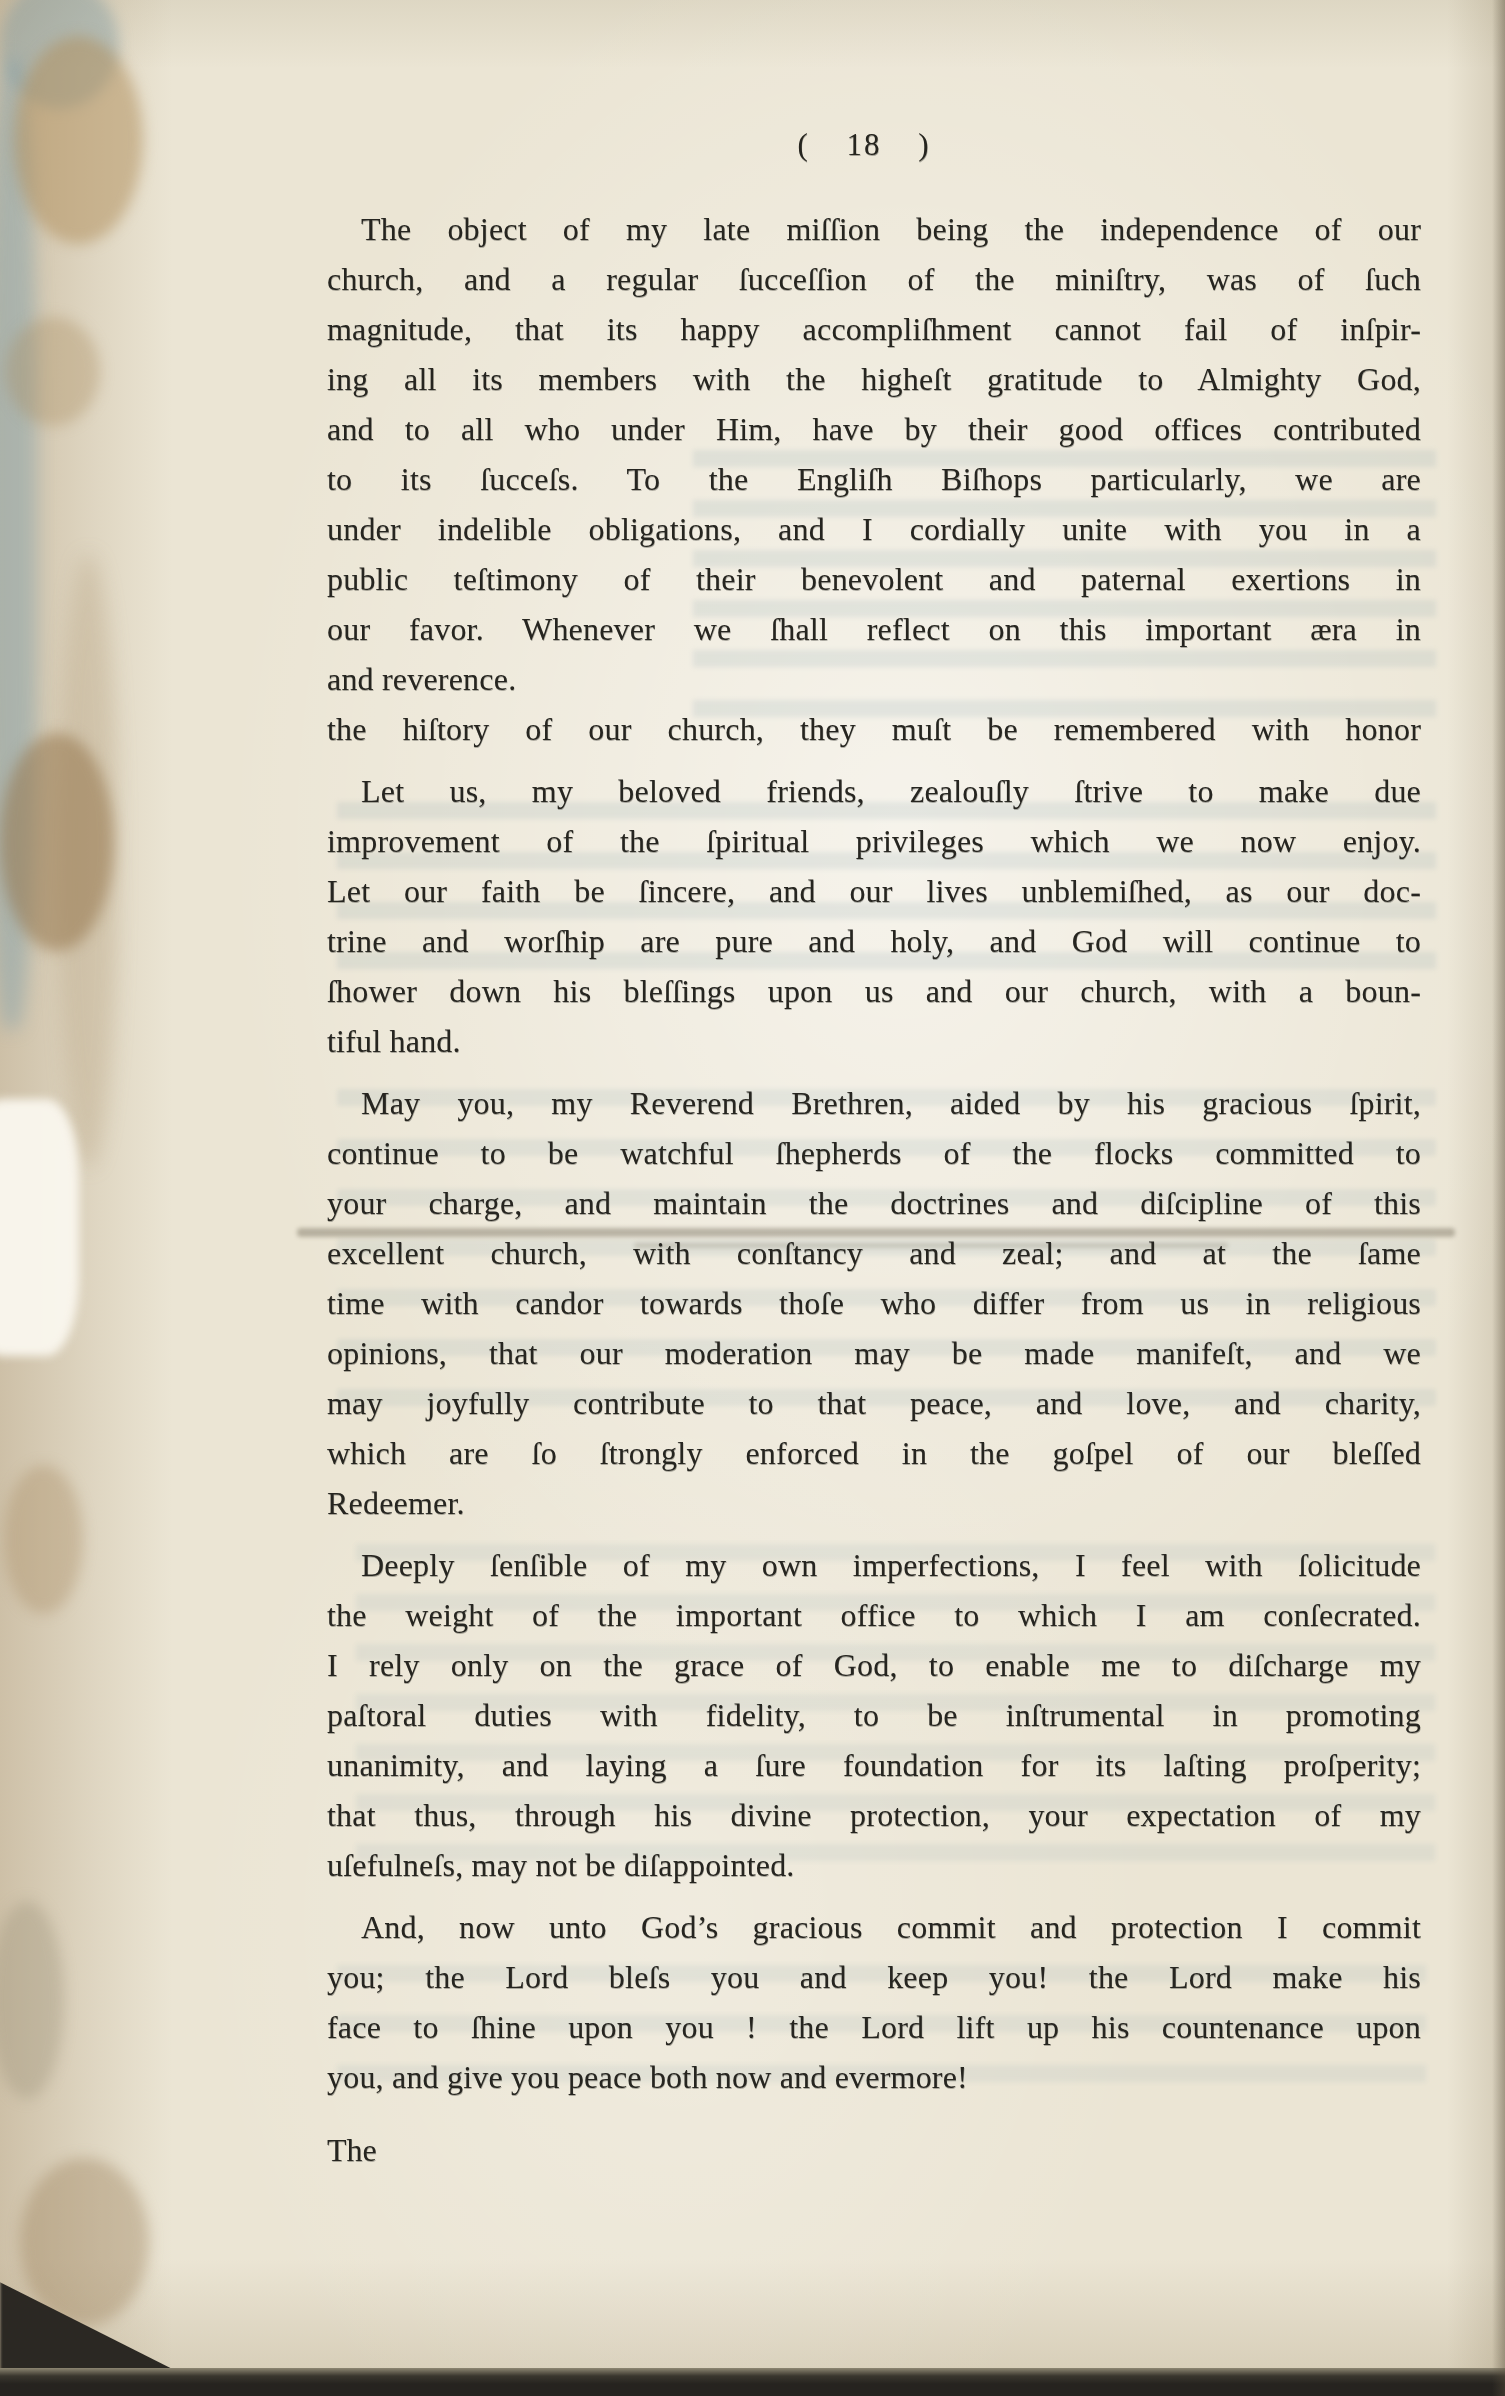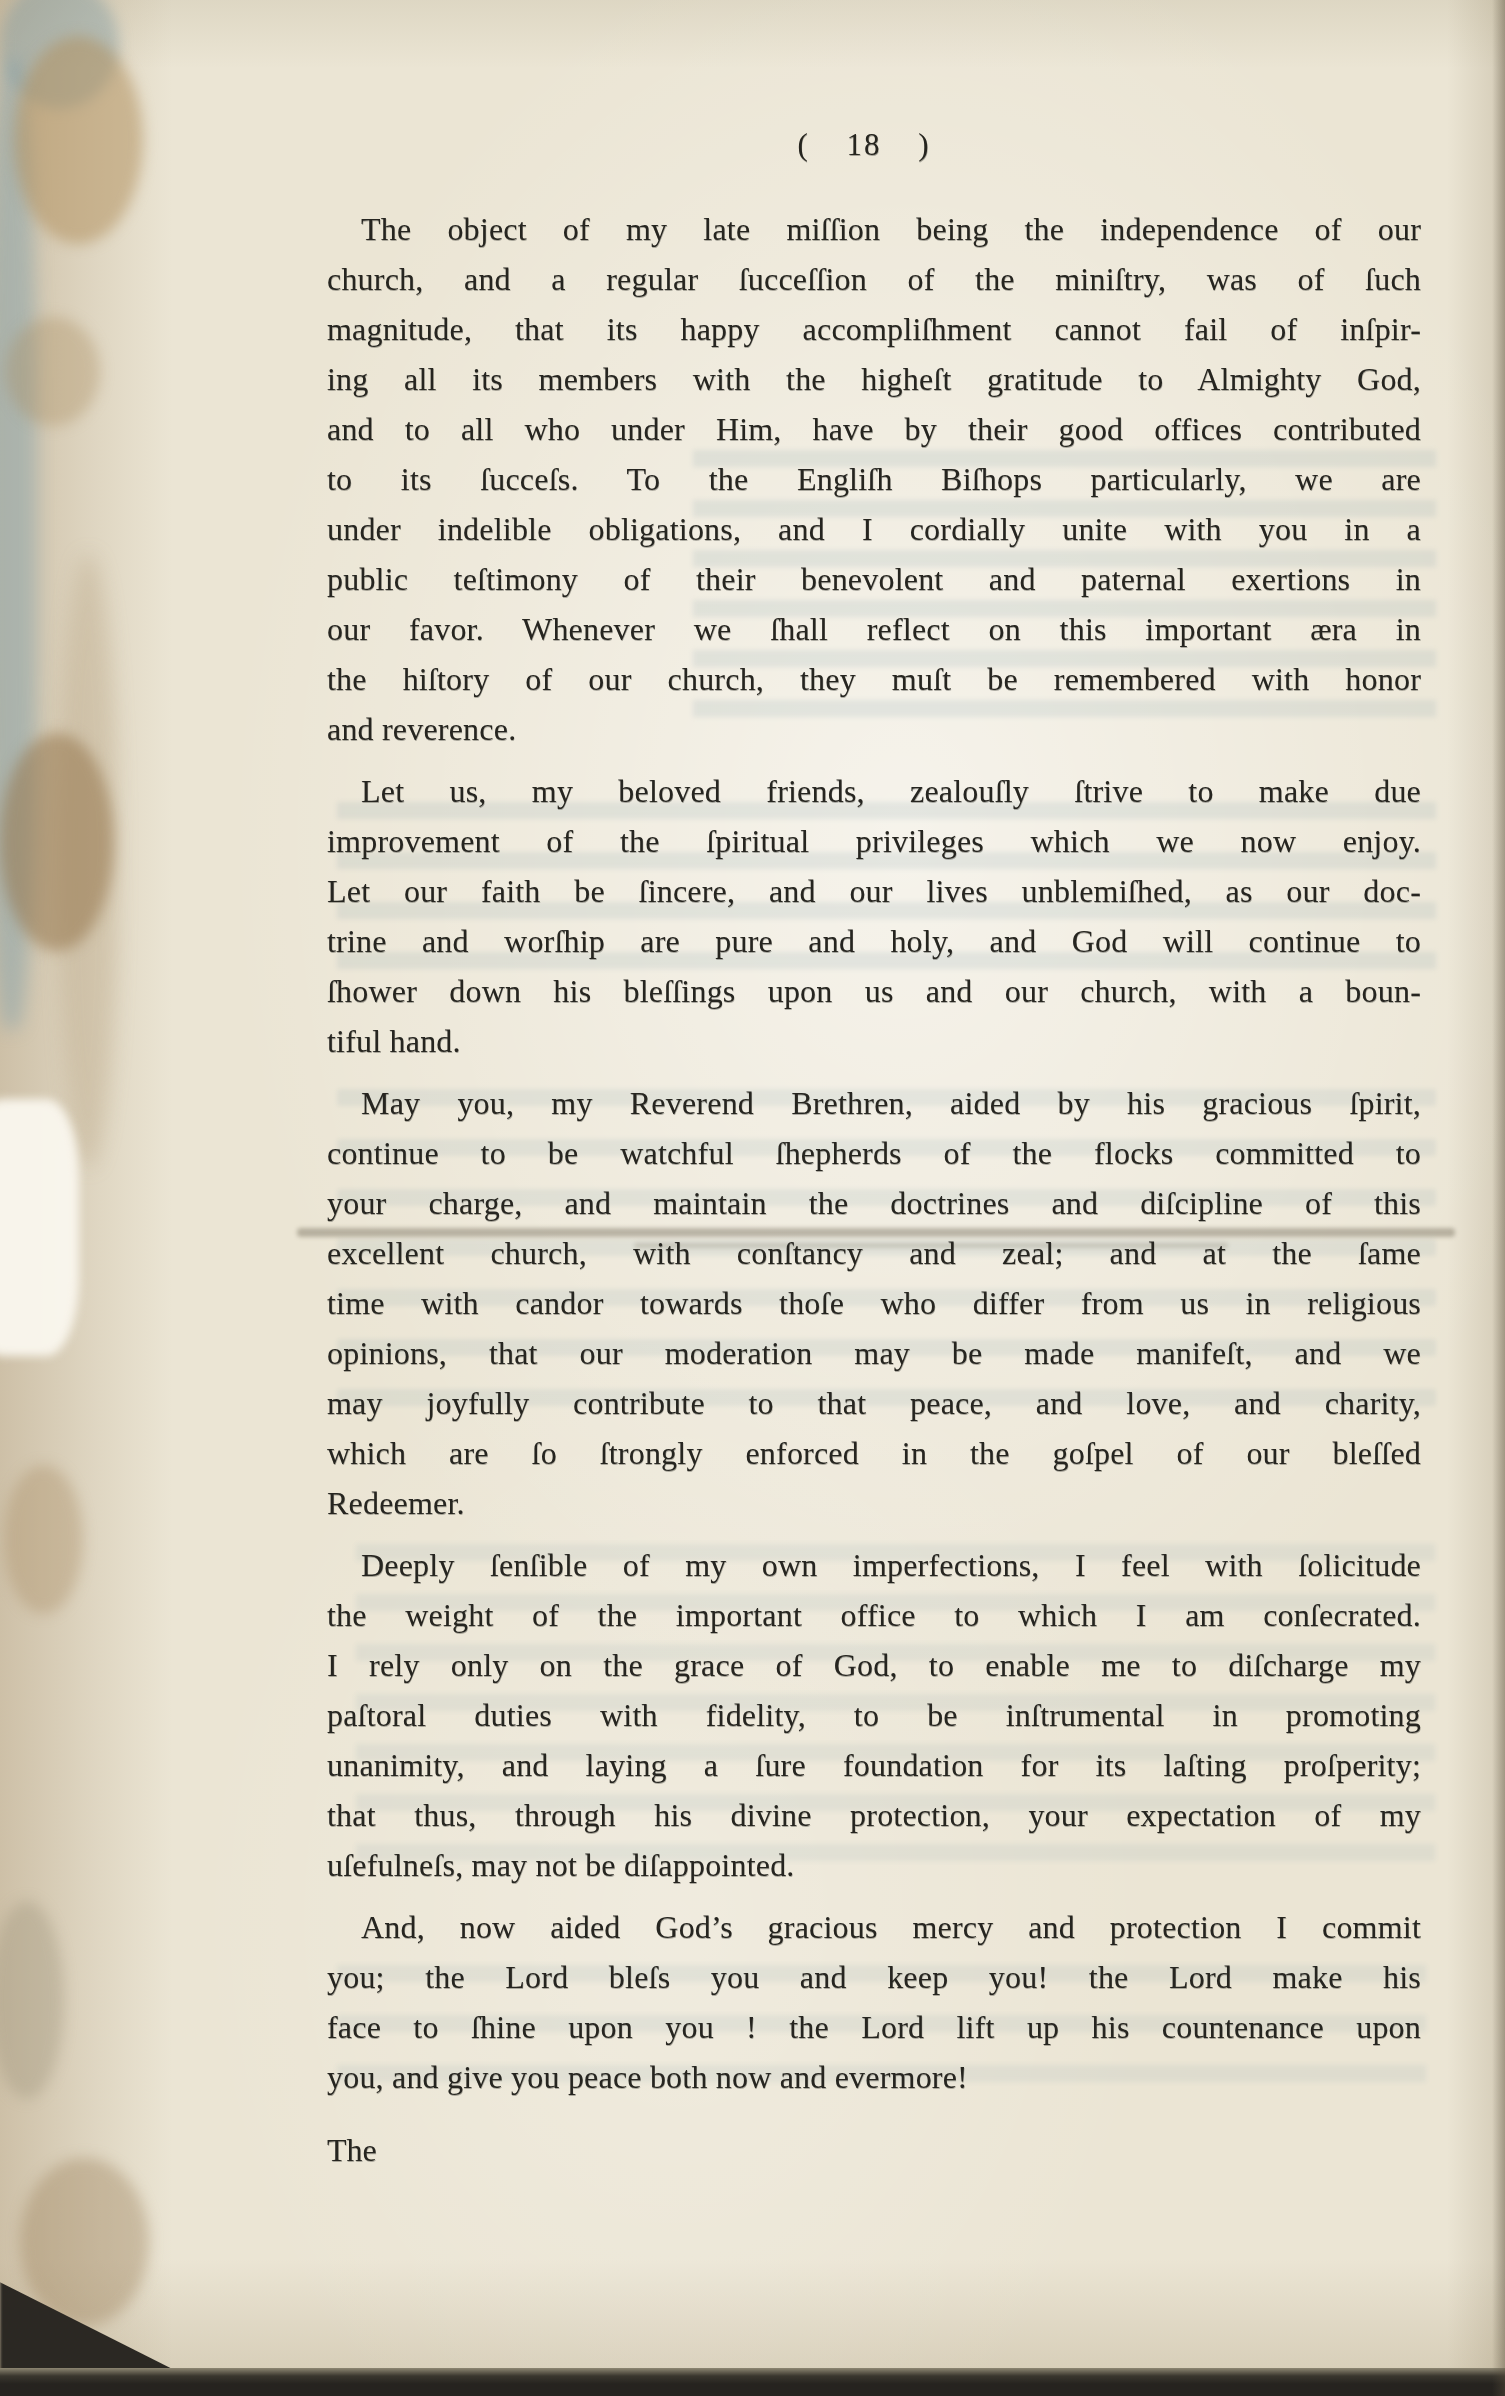--- a/index.html
+++ b/index.html
@@ -99,22 +99,22 @@
       <div class="para">
         <div class="line first">The object of my late miſſion being the independence of our</div>
         <div class="line">church, and a regular ſucceſſion of the miniſtry, was of ſuch</div>
         <div class="line">magnitude, that its happy accompliſhment cannot fail of inſpir-</div>
         <div class="line">ing all its members with the higheſt gratitude to Almighty God,</div>
         <div class="line">and to all who under Him, have by their good offices contributed</div>
         <div class="line">to its ſucceſs.  To the Engliſh Biſhops particularly, we are</div>
         <div class="line">under indelible obligations, and I cordially unite with you in a</div>
         <div class="line">public teſtimony of their benevolent and paternal exertions in</div>
         <div class="line">our favor.  Whenever we ſhall reflect on this important æra in</div>
+        <div class="line last">and reverence.</div>
         <div class="line">the hiſtory of our church, they muſt be remembered with honor</div>
-        <div class="line last">and reverence.</div>
       </div>
       <div class="para">
         <div class="line first">Let us, my beloved friends, zealouſly ſtrive to make due</div>
         <div class="line">improvement of the ſpiritual privileges which we now enjoy.</div>
         <div class="line">Let our faith be ſincere, and our lives unblemiſhed, as our doc-</div>
         <div class="line">trine and worſhip are pure and holy, and God will continue to</div>
         <div class="line">ſhower down his bleſſings upon us and our church, with a boun-</div>
         <div class="line last">tiful hand.</div>
       </div>
       <div class="para">
@@ -131,21 +131,21 @@
       <div class="para">
         <div class="line first">Deeply ſenſible of my own imperfections, I feel with ſolicitude</div>
         <div class="line">the weight of the important office to which I am conſecrated.</div>
         <div class="line">I rely only on the grace of God, to enable me to diſcharge my</div>
         <div class="line">paſtoral duties with fidelity, to be inſtrumental in promoting</div>
         <div class="line">unanimity, and laying a ſure foundation for its laſting proſperity;</div>
         <div class="line">that thus, through his divine protection, your expectation of my</div>
         <div class="line last">uſefulneſs, may not be diſappointed.</div>
       </div>
       <div class="para">
-        <div class="line first">And, now aided God’s gracious mercy and protection I commit</div>
+        <div class="line first">And, now unto God’s gracious commit and protection I commit</div>
         <div class="line">you; the Lord bleſs you and keep you! the Lord make his</div>
         <div class="line">face to ſhine upon you ! the Lord lift up his countenance upon</div>
         <div class="line last">you, and give you peace both now and evermore!</div>
       </div>
     </div>
 
   <div class="catchword">The</div>
 
   <div class="edge-corner"></div>
   <div class="edge-bottom"></div>

